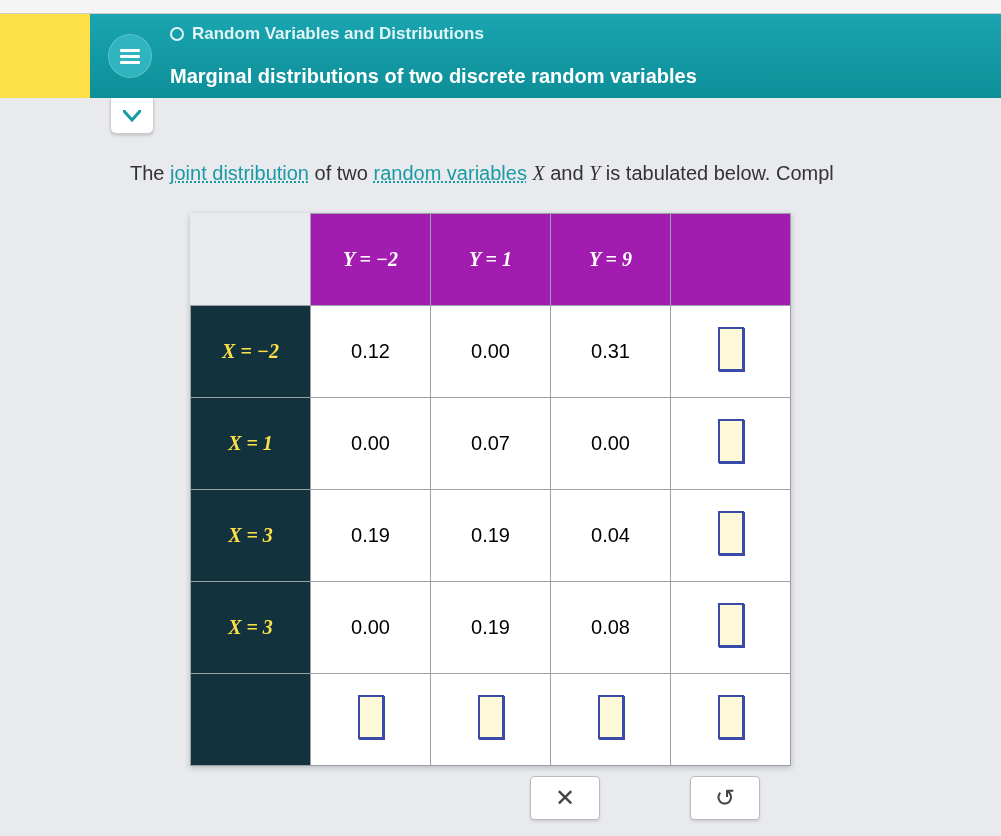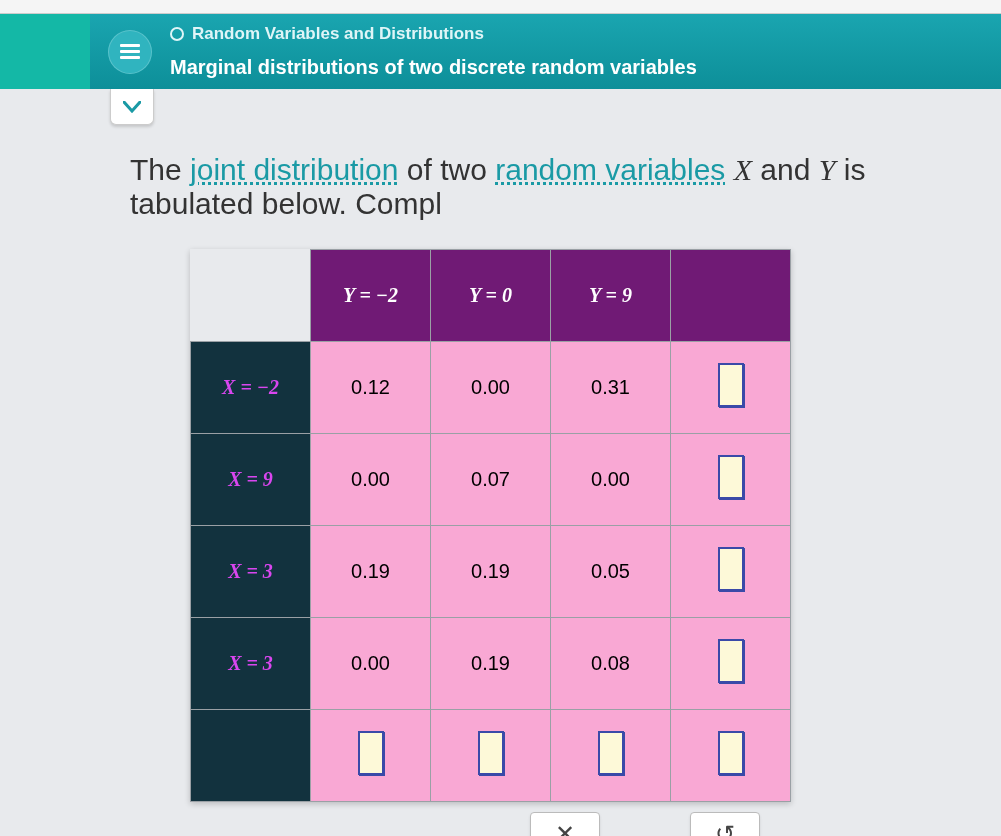--- a/index.html
+++ b/index.html
@@ -10,21 +10,21 @@
     width: 1001px;
     height: 836px;
     overflow: hidden;
   }
   .top-bar {
     height: 14px;
     background: #f5f5f5;
     border-bottom: 1px solid #ccc;
   }
   .header-wrap {
-    background: #14b8a6;
+    background: #fde047;
     padding: 0 0 0 90px;
   }
   .header {
     background: #0e9aa7;
     background: linear-gradient(#1aa5b0,#0d8f99);
     display: flex;
     align-items: center;
     padding: 10px 18px;
     gap: 18px;
     border-radius: 0;
@@ -35,59 +35,59 @@
     display: flex; align-items: center; justify-content: center;
     box-shadow: inset 0 0 0 1px rgba(255,255,255,0.2);
   }
   .hamburger { width: 20px; }
   .hamburger div { height: 3px; background: #fff; margin: 3px 0; border-radius: 1px;}
   .header-text .breadcrumb {
     color: #dff5f7; font-size: 17px; font-weight: 600; display:flex; align-items:center; gap:8px;
   }
   .breadcrumb .circ { width:14px;height:14px;border:2px solid #dff5f7;border-radius:50%;display:inline-block;}
   .header-text .title {
-    color: #fff; font-size: 20px; font-weight: 700; margin-top:12px;
+    color: #fff; font-size: 20px; font-weight: 700; margin-top:21px;
   }
   .chev-wrap { padding: 0 0 0 110px; }
   .chev-btn {
     width: 44px; height: 36px; background: #fff; border:1px solid #ccc; border-top: none;
     border-radius: 0 0 6px 6px; display:flex;align-items:center;justify-content:center;
     box-shadow: 0 2px 3px rgba(0,0,0,0.15);
   }
   .content {
     padding: 28px 20px 20px 130px;
   }
   .prompt {
-    font-size: 30px; color: #333; margin-bottom: 28px;
+    font-size: 20px; color: #333; margin-bottom: 28px;
   }
   .prompt .link { color: #1a9aa5; text-decoration: underline dotted; }
   .prompt .var { font-style: italic; font-family: "Times New Roman", serif; }
 
   table.dist {
     border-collapse: collapse;
     margin-left: 60px;
     box-shadow: 0 2px 6px rgba(0,0,0,0.2);
   }
   table.dist td, table.dist th {
     border: 1px solid #9aa0a5;
     width: 120px; height: 92px;
     text-align: center;
     font-size: 20px;
-    background: #f9a8d4;
+    background: #ffffff;
   }
   table.dist th {
-    background: #701a75;
+    background: #a21caf;
     color: #fff;
     font-family: "Times New Roman", serif;
     font-style: italic;
     font-weight: 600;
   }
   table.dist .corner { background: #f6f4f1; border-left:none; border-top:none;}
   table.dist .rowhdr {
-    background: #12323e; color:#d946ef;
+    background: #12323e; color:#fde047;
     font-family: "Times New Roman", serif; font-style: italic; font-weight:600;
   }
   table.dist .blank-rowhdr { background:#12323e; }
   .input-box {
     display:inline-block; width:26px; height:44px;
     border:2px solid #3a4aa8; background:#fdf9d8;
     box-shadow: 1px 1px 0 #3a4aa8;
   }
   .action-bar {
     margin: 10px 0 0 400px;
@@ -134,43 +134,43 @@
 <div class="content">
   <div class="prompt">
     <span>The </span><span class="link">joint distribution</span><span> of two </span><span class="link">random variables</span><span> </span><span class="var">X</span><span> and </span><span class="var">Y</span><span> is tabulated below. Compl</span>
   </div>
 
   <table class="dist">
     <tbody>
         <tr>
       <td class="corner" style="border:none;background:transparent"></td>
       <th>Y = −2</th>
-      <th>Y = 0</th>
+      <th>Y = 1</th>
       <th>Y = 9</th>
       <th></th>
     </tr>
     <tr>
       <th class="rowhdr">X = −2</th>
       <td>0.12</td>
       <td>0.00</td>
       <td>0.31</td>
       <td><span class="input-box"></span></td>
     </tr>
     <tr>
-      <th class="rowhdr">X = 9</th>
+      <th class="rowhdr">X = 1</th>
       <td>0.00</td>
       <td>0.07</td>
       <td>0.00</td>
       <td><span class="input-box"></span></td>
     </tr>
     <tr>
       <th class="rowhdr">X = 3</th>
       <td>0.19</td>
       <td>0.19</td>
-      <td>0.05</td>
+      <td>0.04</td>
       <td><span class="input-box"></span></td>
     </tr>
     <tr>
       <th class="rowhdr">X = 3</th>
       <td>0.00</td>
       <td>0.19</td>
       <td>0.08</td>
       <td><span class="input-box"></span></td>
     </tr>
     <tr>

